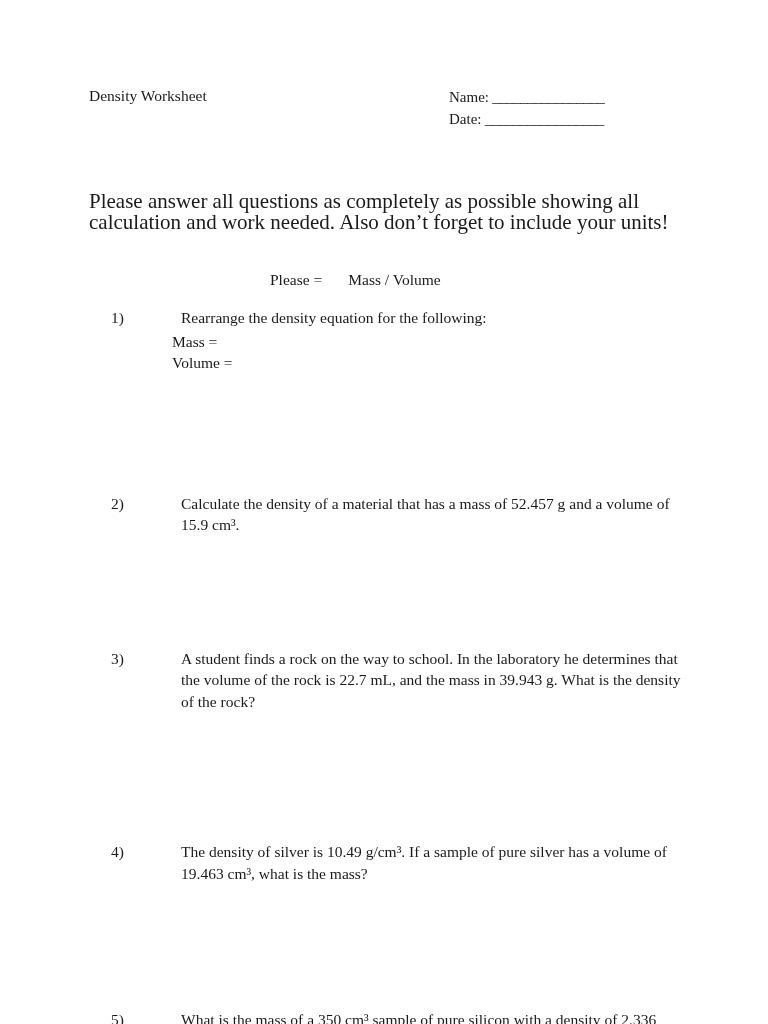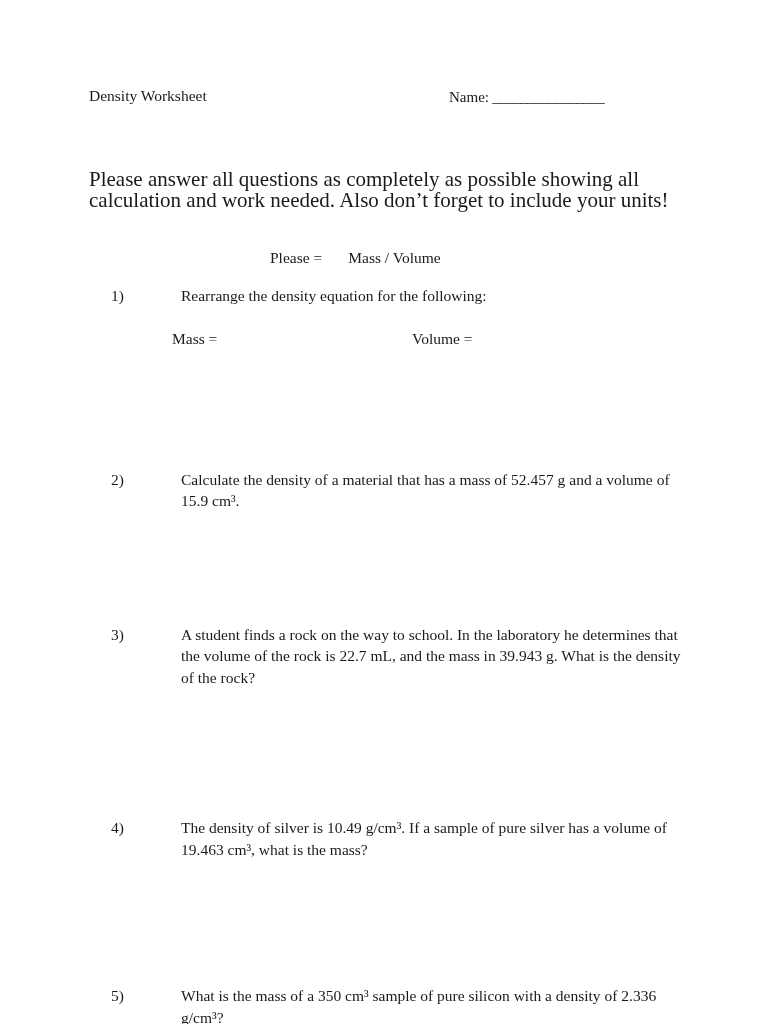--- a/index.html
+++ b/index.html
@@ -93,39 +93,41 @@
     margin-left: 44px;
   }
   .q1 { margin-top: 0; }
   .q2 { margin-top: 120px; }
   .q3 { margin-top: 112px; }
   .q4 { margin-top: 129px; }
   .q5 { margin-top: 125px; }
 
   
   .subline {
-    margin-top: 21px;
+    margin-top: 2px;
     font-size: 15.5px;
     line-height: 21px;
     padding-left: 83px;
     display: flex;
+    flex-direction: column;
   }
   .subline .mass-cell { width: 240px; }
   .subline .vol-cell { }
 </style>
 </head>
 <body>
 
 <div class="page">
   <div class="content">
 
     <div class="header-row">
       <div class="doc-title">Density Worksheet</div>
       <div class="name-date">
         <div class="nd-line"><span class="nd-label">Name:</span><span class="nd-blank"> ________________</span></div>
+        <div class="nd-line"><span class="nd-label">Date:</span><span class="nd-blank"> _________________</span></div>
       </div>
     </div>
 
     <div class="intro">Please answer all questions as completely as possible showing all calculation and work needed.  Also don’t forget to include your units!</div>
 
     <div class="formula">
       <span>Please =</span><span class="eq-gap"></span><span>Mass / Volume</span>
     </div>
 
     <div class="qlist">

